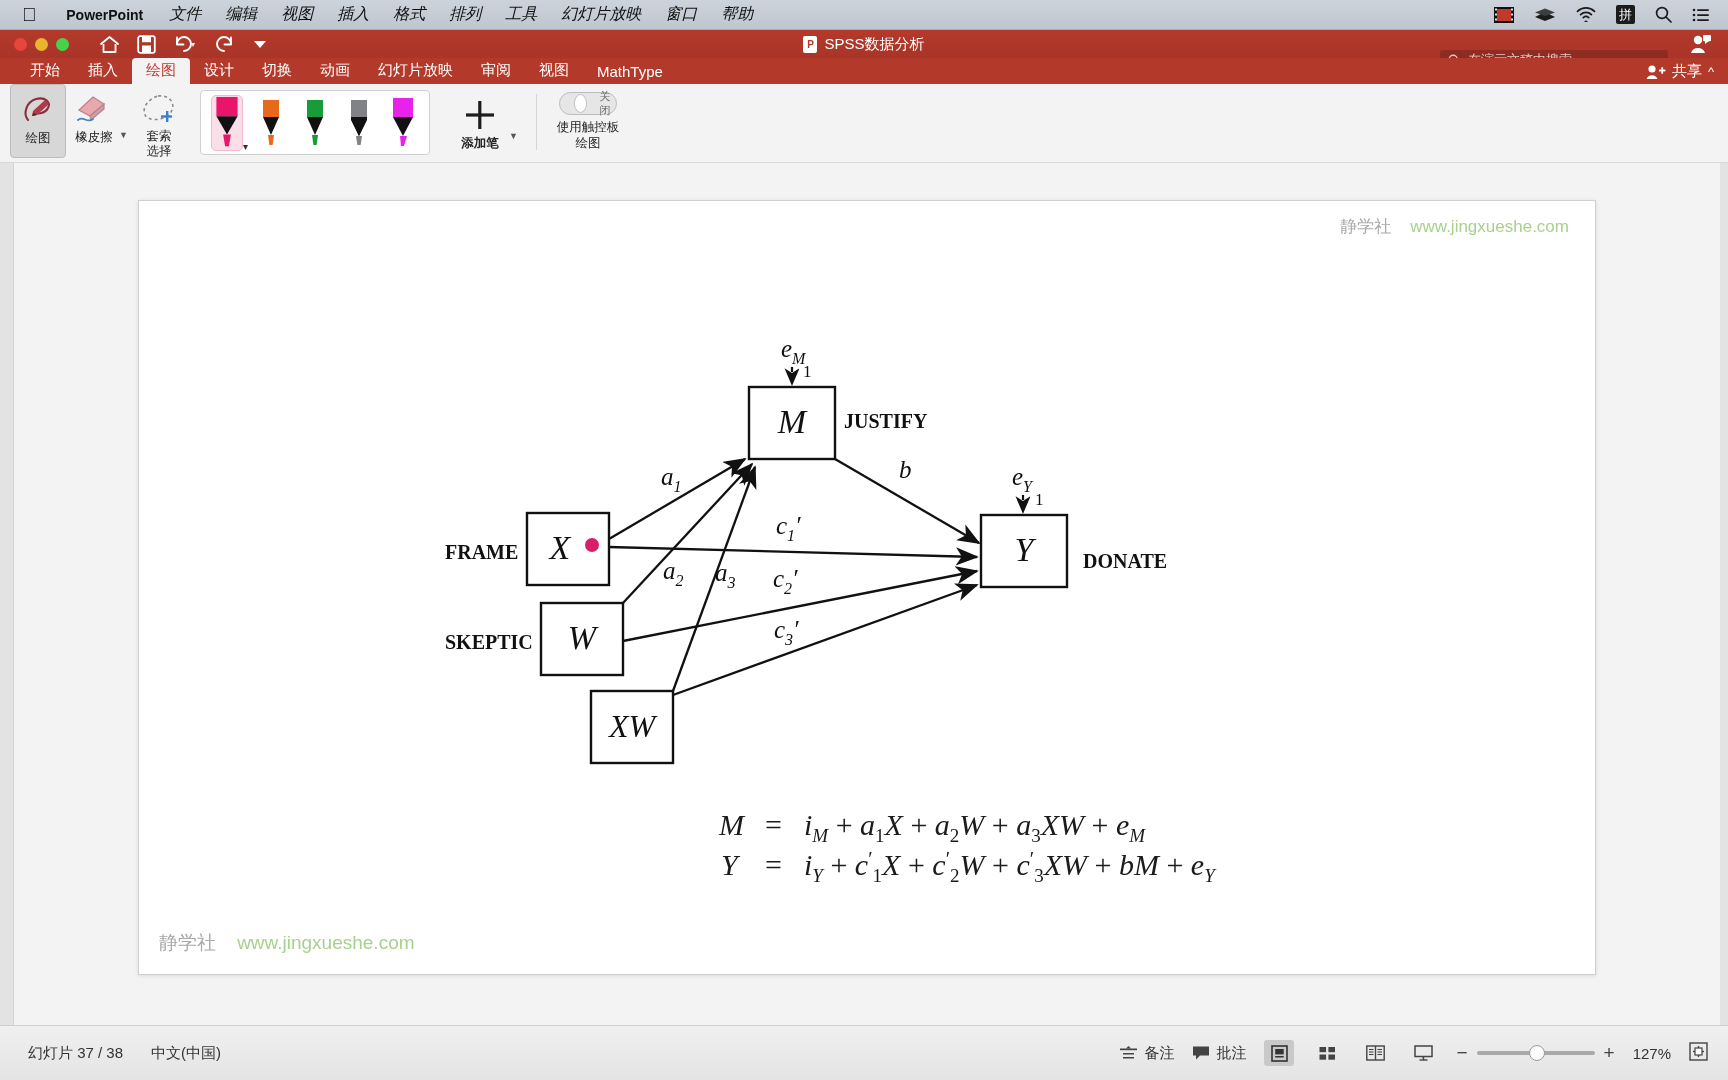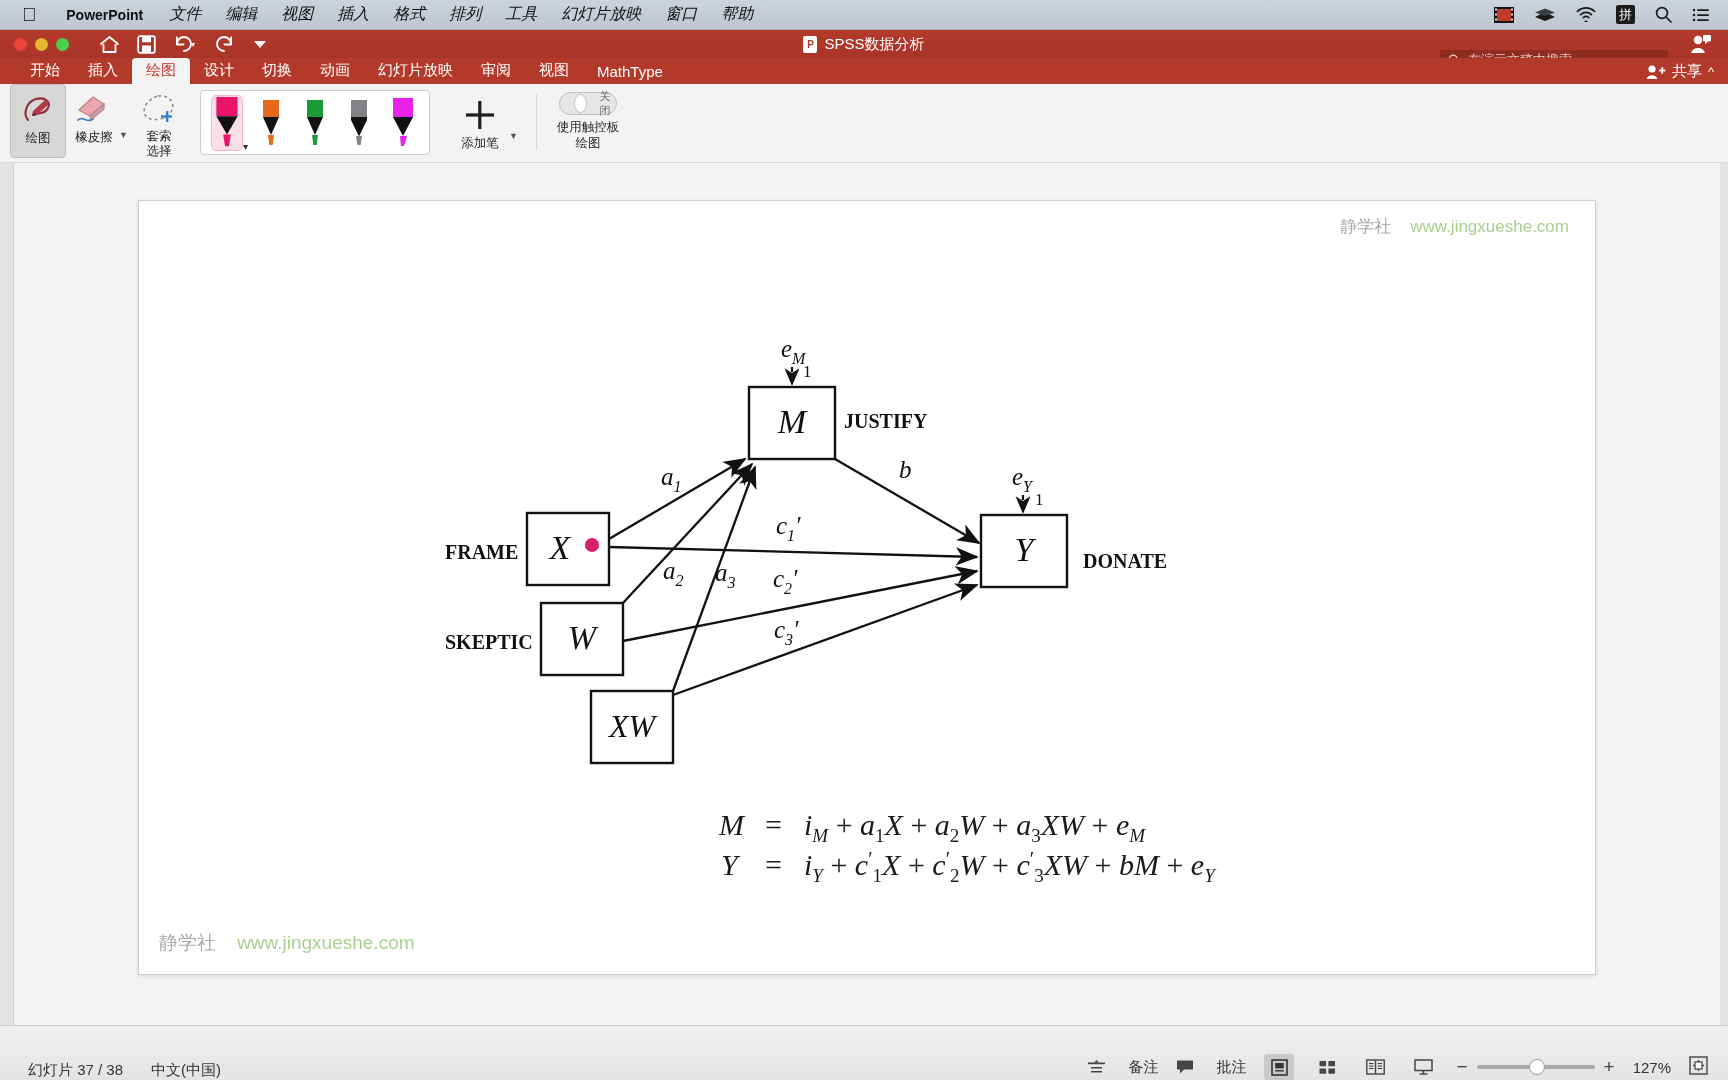--- a/index.html
+++ b/index.html
@@ -90,21 +90,21 @@
   .rcaret { font-size: 9px; color:#555; align-self:center; margin-top:22px; margin-left:-3px;}
 
   .pens {
     margin-left: 10px; margin-top: 6px;
     border: 1px solid #d0d0d0; background:#fff; border-radius: 4px;
     height: 65px; display:flex; align-items:center; padding: 0 10px; gap: 12px;
   }
   .pen { width: 32px; height: 56px; position: relative; display:flex; flex-direction:column; align-items:center;}
   .pensel { background:#fbdfe8; border:1px solid #f3b8cc; border-radius:5px; padding: 0 3px;}
 
-  .addpen { margin-left: 18px; margin-top: 6px; display:flex; align-items:flex-start;}
+  .addpen { margin-left: 18px; margin-top: 6px; display:flex; align-items:flex-start;font-weight:bold;}
   .divider { width:1px; height:56px; background:#d5d5d5; margin: 10px 0 0 18px; }
   .toggleGroup {
     margin-left: 20px; margin-top: 8px; display:flex; flex-direction:column;
     align-items:center; font-size: 12.5px; color:#242424; line-height:1.25;
   }
   .toggle {
     width: 58px; height: 23px; border-radius: 12px; border:1px solid #bdbdbd;
     background:#e6e6e6; display:flex; align-items:center; padding: 0 2px;
     font-size: 11px; color:#6a6a6a; margin-bottom: 5px;
   }
@@ -138,25 +138,25 @@
   .diagram { position:absolute; left: 0; top: 90px; width: 1458px; height: 570px;}
   .eqs { position:absolute; left: 0; top: 600px; width: 1458px; height: 110px;}
 
   
   .mth { font-family: "Liberation Serif", "DejaVu Serif", serif; }
 
   
   .statusbar {
     position:absolute; bottom: 0; left: 0; width: 1728px; height: 55px;
     background: linear-gradient(#f0f0f0,#e4e4e4); border-top: 1px solid #cfcfcf;
-    display:flex; align-items:flex-end; font-size: 15px; color:#333;
+    display:flex; align-items:center; font-size: 15px; color:#333;
   }
   .sb-left { display:flex; align-items:center; gap: 28px; padding-left: 28px; }
   .sb-right { margin-left:auto; display:flex; align-items:center; gap: 18px; padding-right: 20px; }
-  .sb-item { display:flex; align-items:center; gap: 22px; }
+  .sb-item { display:flex; align-items:center; gap: 6px; }
   .viewbtn { width: 30px; height: 26px; display:flex; align-items:center; justify-content:center; border-radius:3px;}
   .viewbtn.active { background:#c9c9c9; }
   .zoomslider { display:flex; align-items:center; gap: 9px; }
   .ztrack { width: 118px; height: 4px; background:#a9a9a9; border-radius:2px; position:relative;}
   .zknob { position:absolute; left: 52px; top: -6px; width:16px; height:16px; border-radius:50%; background:#fdfdfd; border:1px solid #9a9a9a;}
 </style>
 </head>
 <body>
 
 <div class="menubar">

